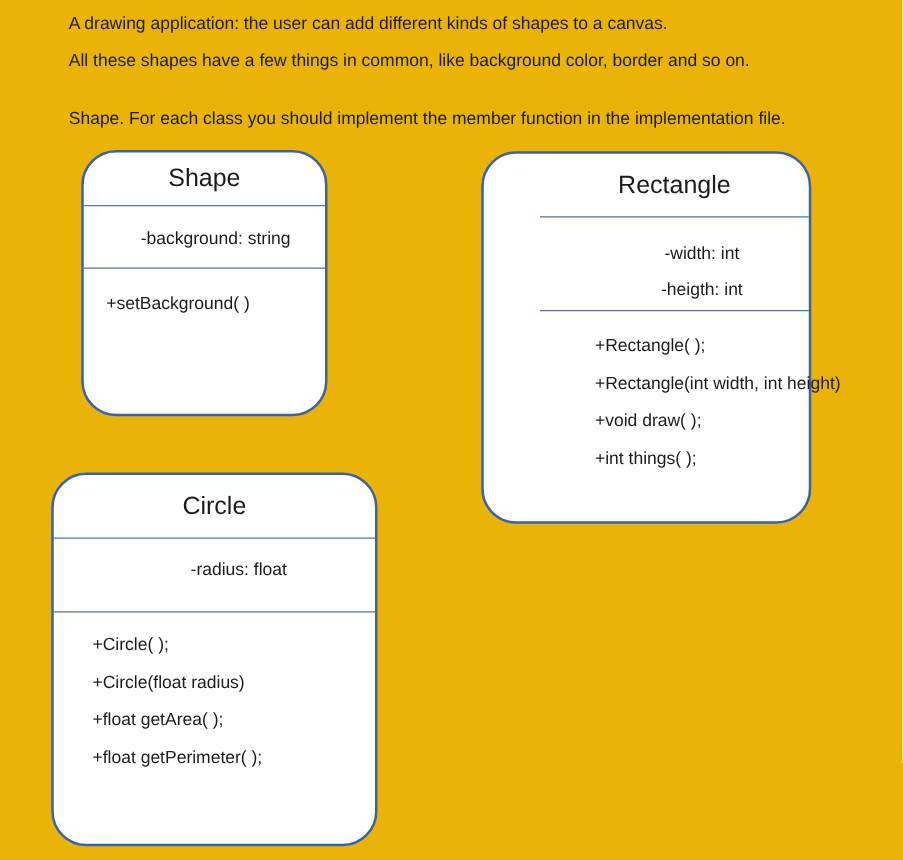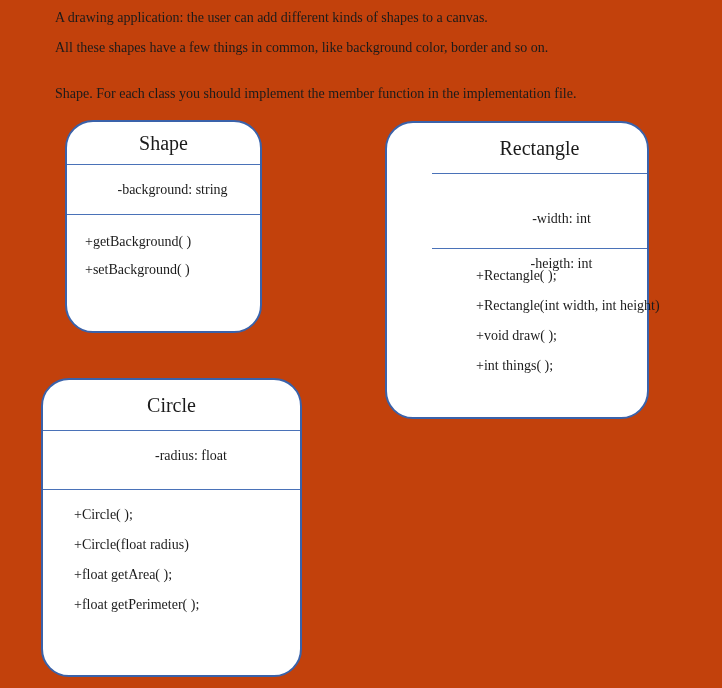--- a/index.html
+++ b/index.html
@@ -1,21 +1,21 @@
 <!DOCTYPE html>
 <html><head>
 <meta charset="utf-8">
 <style>
   html, body { margin: 0; padding: 0; background: #ffffff; }
   .page {
     position: relative;
     width: 722px;
     height: 688px;
-    background: #c2410c;
-    font-family: Liberation Serif, serif;
+    background: #eab308;
+    font-family: Liberation Sans, sans-serif;
     color: #1b1b1b;
     overflow: hidden;
   }
   .txtline {
     position: absolute;
     white-space: nowrap;
     font-size: 14px;
     line-height: 20px;
   }
   #p1 { left: 55px; top: 8px; }
@@ -45,21 +45,21 @@
   #box-shape .box-title { height: 42px; }
   #box-shape .box-attrs { height: 50px; padding: 14px 0 0 18px; }
   #box-shape .box-attrs .box-row { line-height: 22px; }
   #box-shape .box-methods { padding: 13px 0 0 18px; }
   #box-shape .box-methods .box-row { line-height: 28px; }
 
   
   #box-rect { left: 385px; top: 121px; width: 264px; height: 298px; padding-left: 45px; }
   #box-rect .box-title { height: 50px; }
   #box-rect .box-attrs { height: 75px; padding: 14px 0 0 44px; }
-  #box-rect .box-attrs .box-row { line-height: 29px; margin-top: 16px; }
+  #box-rect .box-attrs .box-row { line-height: 29px; }
   #box-rect .box-methods { padding: 12px 0 0 44px; }
   #box-rect .box-methods .box-row { line-height: 30px; }
 
   
   #box-circle { left: 41px; top: 378px; width: 261px; height: 299px; }
   #box-circle .box-title { height: 50px; }
   #box-circle .box-attrs { height: 59px; padding: 10px 0 0 39px; }
   #box-circle .box-attrs .box-row { line-height: 29px; }
   #box-circle .box-methods { padding: 10px 0 0 31px; }
   #box-circle .box-methods .box-row { line-height: 30px; }
@@ -72,21 +72,20 @@
   <div id="p1" class="txtline">A drawing application: the user can add different kinds of shapes to a canvas.</div>
   <div id="p2" class="txtline">All these shapes have a few things in common, like background color, border and so on.</div>
   <div id="p3b" class="txtline">Shape. For each class you should implement the member function in the implementation file.</div>
 
   <div id="box-shape" class="classbox">
     <div class="box-title">Shape</div>
     <div class="box-attrs">
       <div class="box-row">-background: string</div>
     </div>
     <div class="box-methods">
-      <div class="box-row">+getBackground( )</div>
       <div class="box-row">+setBackground( )</div>
     </div>
   </div>
 
   <div id="box-rect" class="classbox">
     <div class="box-title">Rectangle</div>
     <div class="box-attrs">
       <div class="box-row">-width: int</div>
       <div class="box-row">-heigth: int</div>
     </div>

